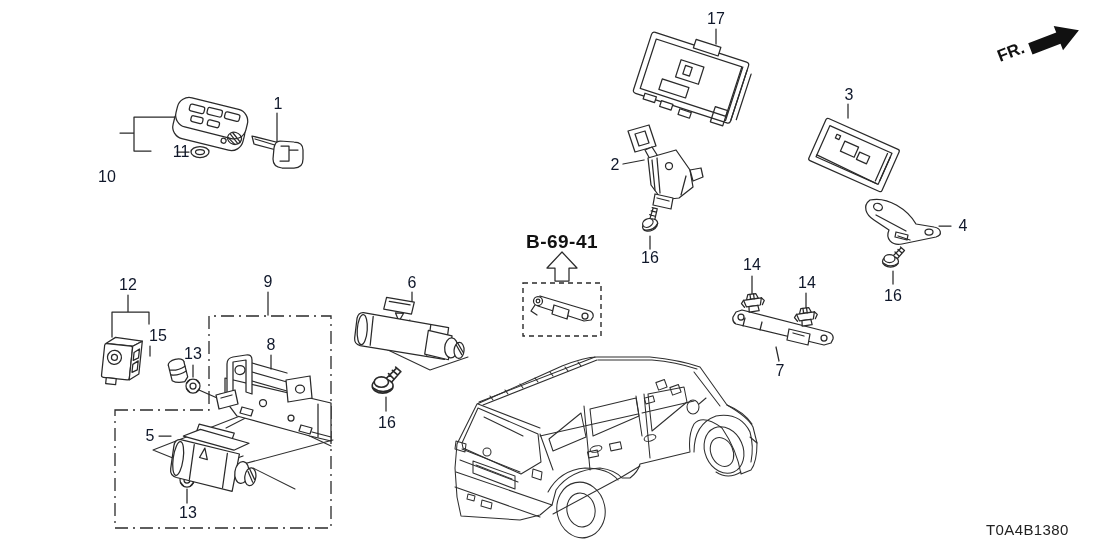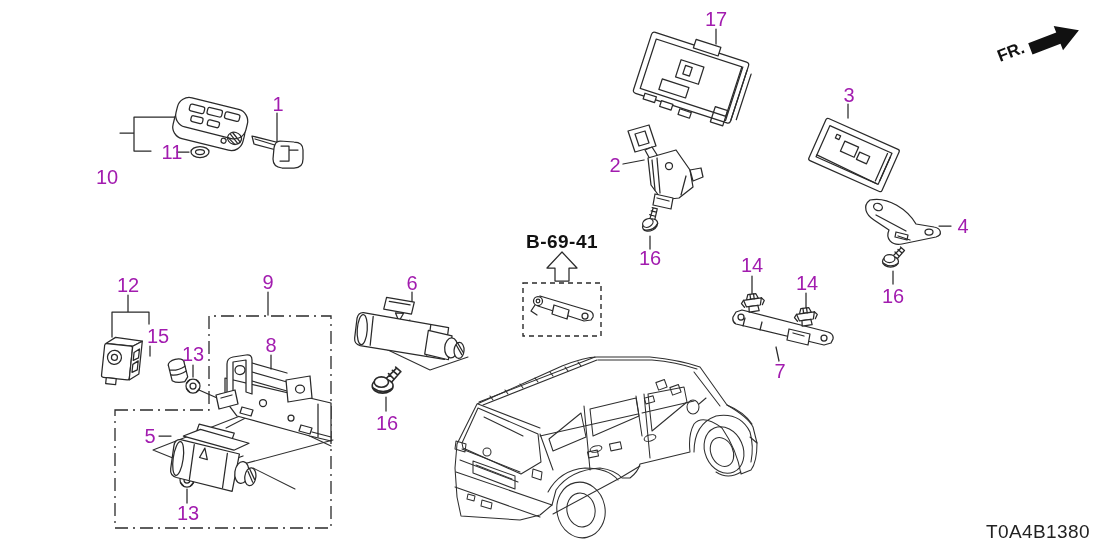--- a/index.html
+++ b/index.html
@@ -5,25 +5,25 @@
   html,body{margin:0;padding:0;background:#fff;}
   .stage{position:relative;width:1108px;height:554px;background:#fff;overflow:hidden;
          font-family:"Liberation Sans",sans-serif;color:#1b1b1b;}
   .stage svg{position:absolute;left:0;top:0;}
   svg .ln{stroke:#2a2a2a;fill:none;stroke-width:1.25;stroke-linecap:round;stroke-linejoin:round;}
   svg .thin{stroke:#2f2f2f;fill:none;stroke-width:1.05;stroke-linecap:round;stroke-linejoin:round;}
   svg .wh{fill:#ffffff;}
   svg .dk{fill:#111;stroke:none;}
   svg .boxdd{stroke:#2a2a2a;fill:none;stroke-width:1.3;stroke-dasharray:13 5 2 5;}
   svg .boxd{stroke:#2a2a2a;fill:none;stroke-width:1.4;stroke-dasharray:5 4;}
-  .callout{position:absolute;transform:translate(-50%,-50%);font-size:20px;line-height:1;
-           color:#a21caf;white-space:nowrap;}
+  .callout{position:absolute;transform:translate(-50%,-50%);font-size:16px;line-height:1;
+           color:#0f172a;white-space:nowrap;}
   .ref-label{position:absolute;left:562px;top:242px;transform:translate(-50%,-50%);
              font-size:19px;font-weight:bold;letter-spacing:.5px;color:#111;}
-  .code-label{position:absolute;left:986px;top:521px;font-size:19px;color:#222;letter-spacing:.4px;}
+  .code-label{position:absolute;left:986px;top:521px;font-size:15px;color:#222;letter-spacing:.4px;}
   .fr-text{font-size:17px;font-weight:bold;fill:#111;stroke:none;}
 </style>
 </head>
 <body>
 
 <div class="stage">
 
 <svg width="1108" height="554" viewBox="0 0 1108 554">
   <defs>
     <g id="bolt">
@@ -286,21 +286,21 @@
       <div class="callout" style="left: 278px; top: 104px;">1</div>
       <div class="callout" style="left: 615px; top: 165px;">2</div>
       <div class="callout" style="left: 849px; top: 95px;">3</div>
       <div class="callout" style="left: 963px; top: 226px;">4</div>
       <div class="callout" style="left: 150px; top: 436px;">5</div>
       <div class="callout" style="left: 412px; top: 283px;">6</div>
       <div class="callout" style="left: 780px; top: 371px;">7</div>
       <div class="callout" style="left: 271px; top: 345px;">8</div>
       <div class="callout" style="left: 268px; top: 282px;">9</div>
       <div class="callout" style="left: 107px; top: 133px; margin-top: 44px;">10</div>
-      <div class="callout" style="left: 172px; top: 152px; text-align: center;">11</div>
+      <div class="callout" style="left: 181px; top: 152px; text-align: center;">11</div>
       <div class="callout" style="left: 128px; top: 285px;">12</div>
       <div class="callout" style="left: 193px; top: 354px;">13</div>
       <div class="callout" style="left: 188px; top: 513px;">13</div>
       <div class="callout" style="left: 752px; top: 265px;">14</div>
       <div class="callout" style="left: 807px; top: 283px;">14</div>
       <div class="callout" style="left: 150px; top: 336px; margin-left: 8px;">15</div>
       <div class="callout" style="left: 650px; top: 258px;">16</div>
       <div class="callout" style="left: 893px; top: 296px;">16</div>
       <div class="callout" style="left: 387px; top: 423px;">16</div>
       <div class="callout" style="left: 716px; top: 19px;">17</div>

